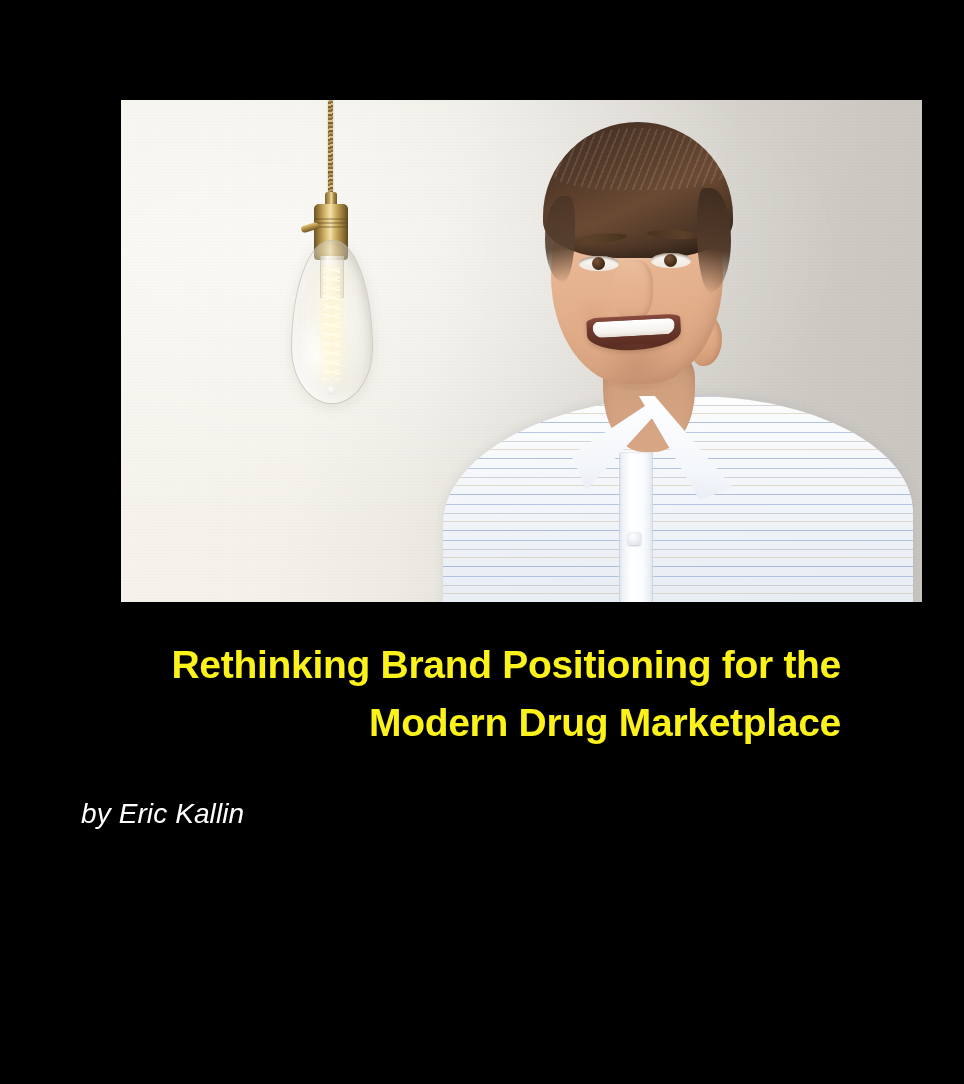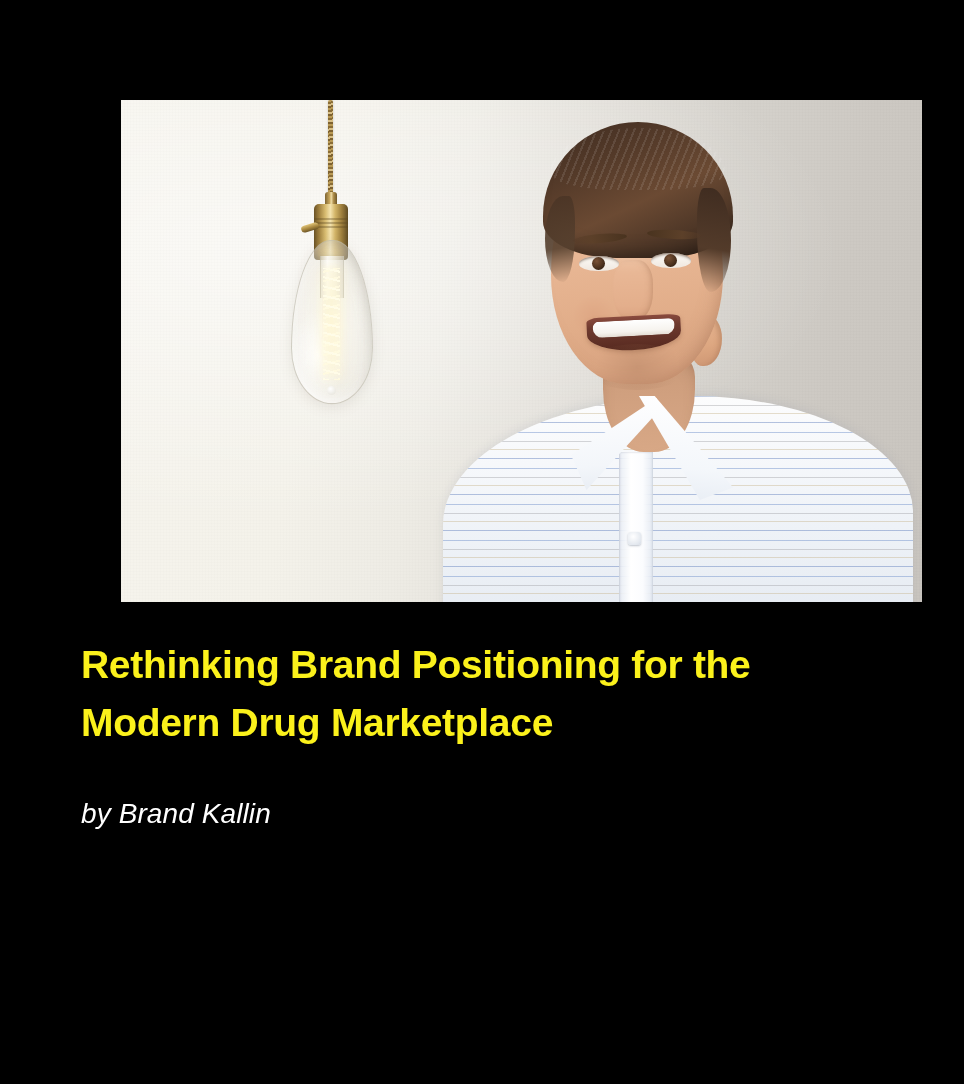--- a/index.html
+++ b/index.html
@@ -420,20 +420,21 @@
   }
   .article-title {
     margin: 0;
     color: #FBF11B;
     font-family: "Liberation Sans", sans-serif;
     font-size: 39px;
     font-weight: 700;
     line-height: 58px;
     letter-spacing: -0.3px;
     max-width: 760px;
+    text-align: right;
   }
   .article-byline {
     margin: 0;
     padding-top: 46px;
     color: #ffffff;
     font-family: "Liberation Sans", sans-serif;
     font-size: 28px;
     font-style: italic;
     font-weight: 400;
     letter-spacing: 0.1px;
@@ -486,16 +487,16 @@
       <div class="p-cheek"></div>
       <div class="p-smile">
         <div class="p-teeth"></div>
       </div>
       <div class="p-chin-shadow"></div>
     </div>
   </figure>
 
   <div class="text-block">
     <h1 class="article-title">Rethinking Brand Positioning for the Modern Drug Marketplace</h1>
-    <p class="article-byline">by Brand Kallin</p>
+    <p class="article-byline">by Eric Kallin</p>
   </div>
 
 </div>
 
 </body></html>

